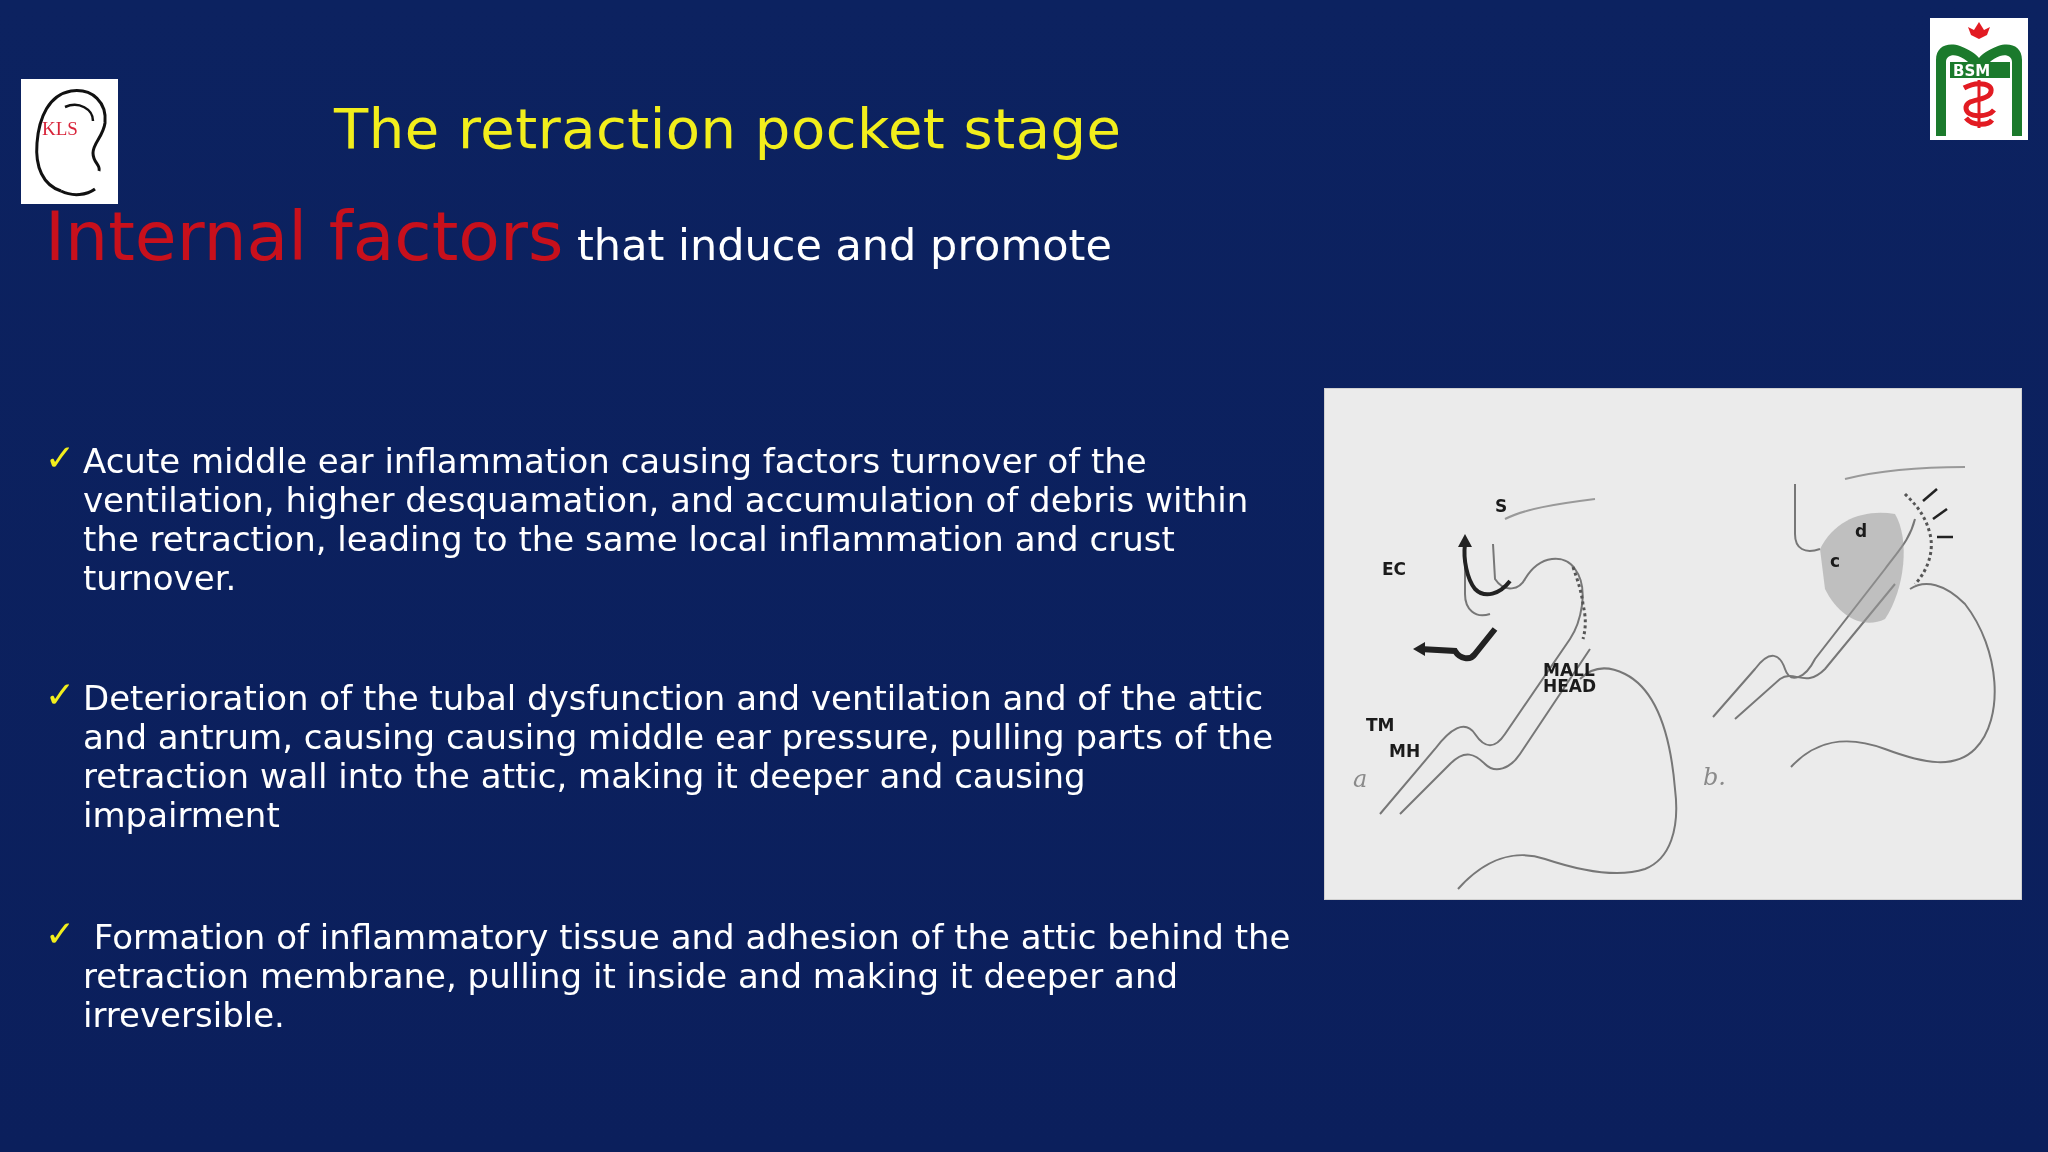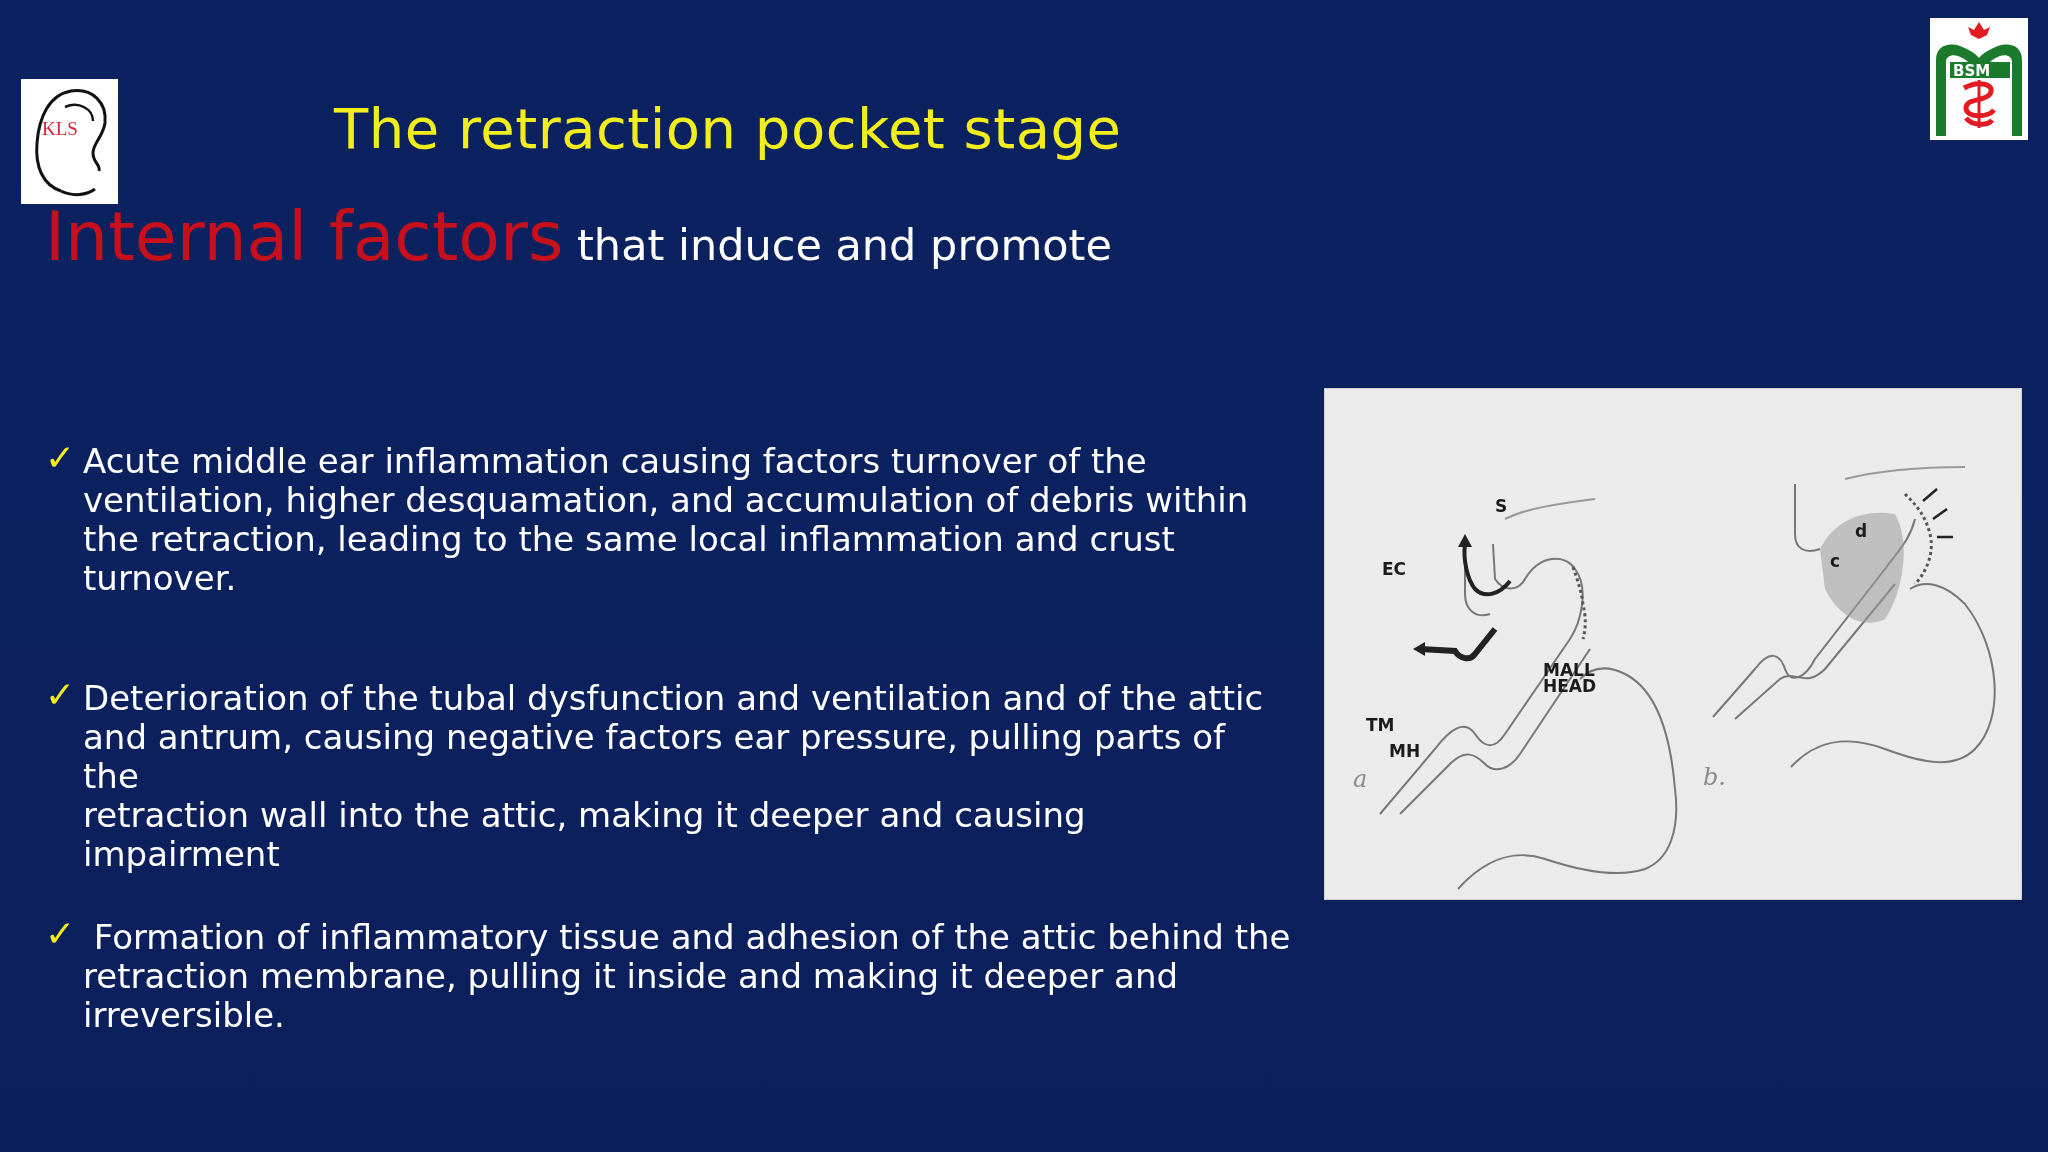--- a/index.html
+++ b/index.html
@@ -88,21 +88,21 @@
         <span>Acute middle ear inflammation causing factors turnover of the</span><br>
         <span>ventilation, higher desquamation, and accumulation of debris within</span><br>
         <span>the retraction, leading to the same local inflammation and crust</span><br>
         <span>turnover.</span>
       </span>
     </div>
     <div class="bullet" style="top:679px;">
       <span class="check">✓</span>
       <span class="text">
         <span>Deterioration of the tubal dysfunction and ventilation and of the attic</span><br>
-        <span>and antrum, causing negative factors ear pressure, pulling parts of the</span><br>
+        <span>and antrum, causing causing middle ear pressure, pulling parts of the</span><br>
         <span>retraction wall into the attic, making it deeper and causing impairment</span><br>
       </span>
     </div>
     <div class="bullet" style="top:918px;">
       <span class="check">✓</span>
       <span class="text">
         <span style="white-space:pre"> Formation of inflammatory tissue and adhesion of the attic behind the</span><br>
         <span>retraction membrane, pulling it inside and making it deeper and</span><br>
         <span>irreversible.</span>
       </span>

